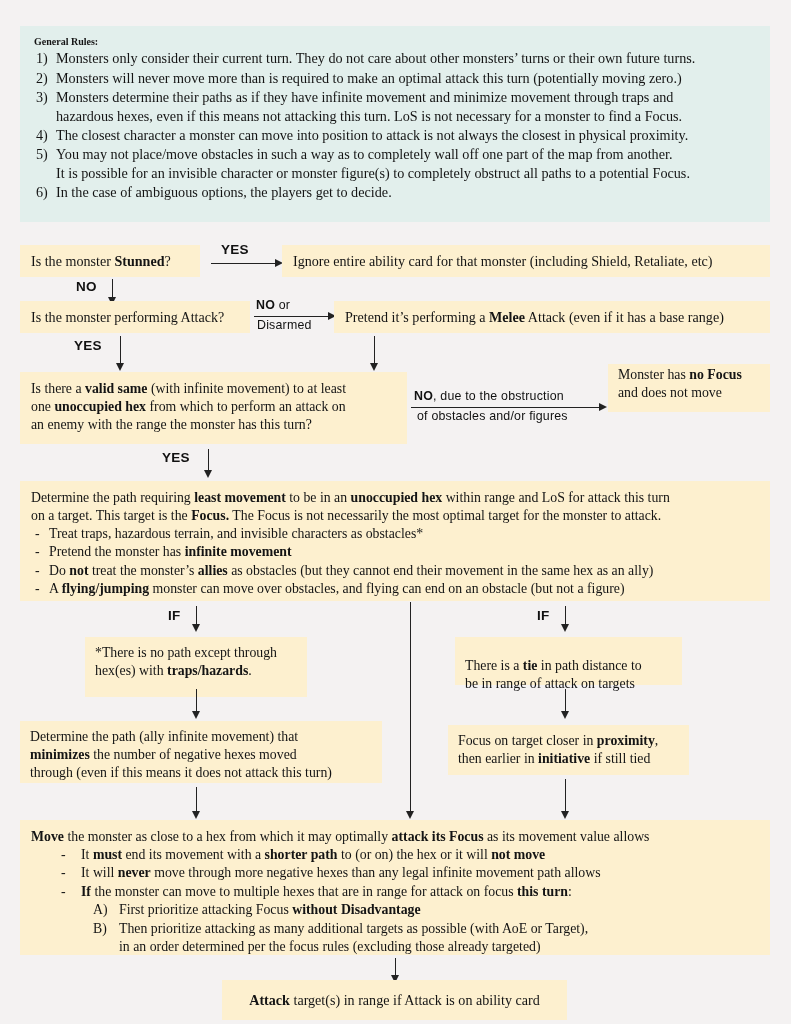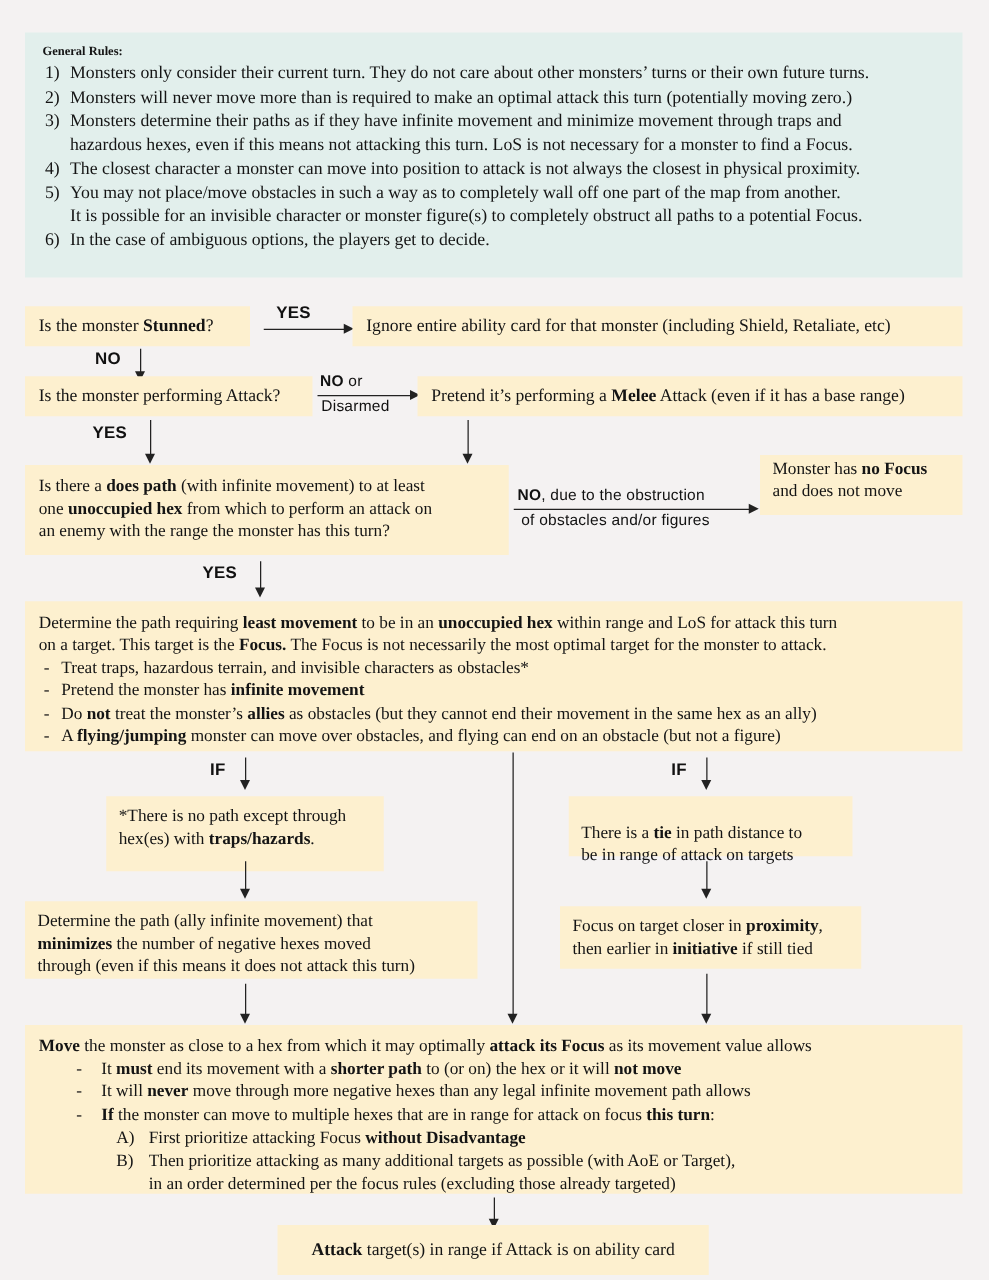--- a/index.html
+++ b/index.html
@@ -174,21 +174,21 @@
 
   <div class="elabel" style="left:74px; top:338px;">YES</div>
   <div class="vline" style="left:120px; top:336px; height:30px;"></div>
   <div class="arrowdown" style="left:115.5px; top:363px;"></div>
 
   <div class="vline" style="left:374px; top:336px; height:30px;"></div>
   <div class="arrowdown" style="left:369.5px; top:363px;"></div>
 
   <div class="box" style="left:20px; top:372px; width:387px; height:72px; padding:8px 11px;">
     <div class="t138">
-      <span>Is there a </span><b>does path</b><span> (with infinite movement) to at least</span>
+      <span>Is there a </span><b>valid same</b><span> (with infinite movement) to at least</span>
     </div>
     <div class="t138">
       <span>one </span><b>unoccupied hex</b><span> from which to perform an attack on</span>
     </div>
     <div class="t138">an enemy with the range the monster has this turn?</div>
   </div>
 
   <div class="elabel small" style="left:414px; top:389px;">
     <span>NO</span><span class="reg">, due to the obstruction</span>
   </div>

